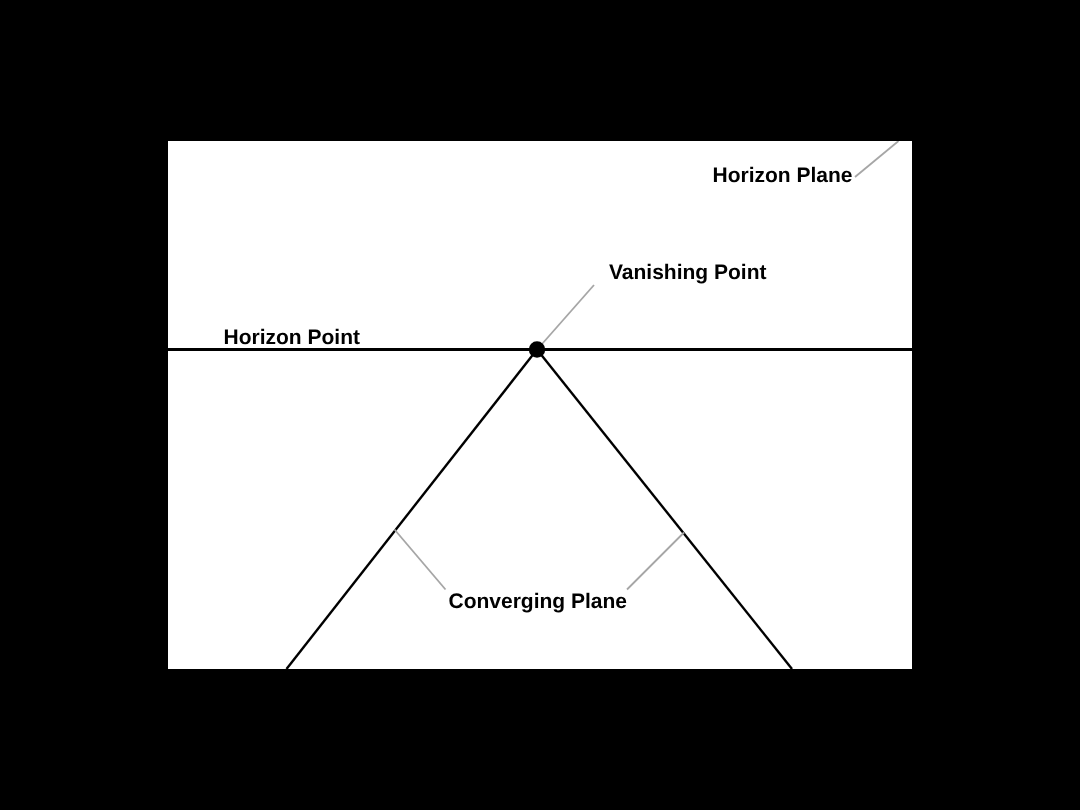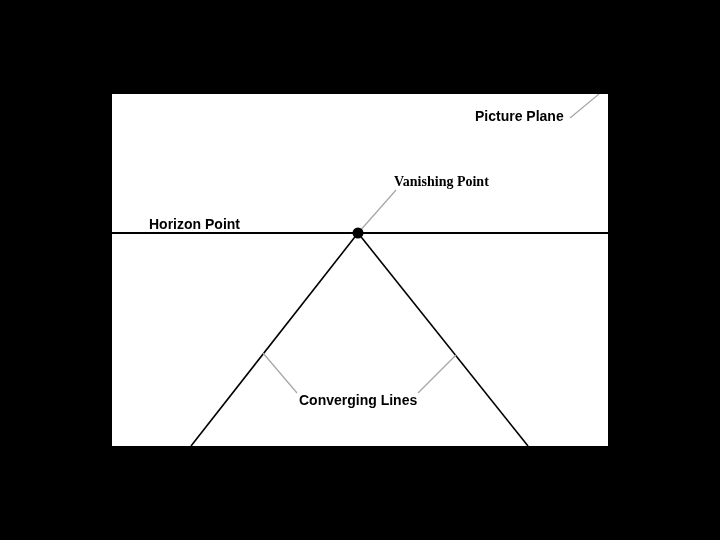--- a/index.html
+++ b/index.html
@@ -27,21 +27,21 @@
   }
   .label {
     position: absolute;
     font-weight: bold;
     font-size: 14px;
     line-height: 15px;
     color: #000000;
     white-space: nowrap;
   }
   .label-horizon    { left: 37px;  top: 123px; }
-  .label-vp         { left: 282px; top: 80px; font-family: Liberation Serif, serif;  }
+  .label-vp         { left: 294px; top: 80px;  }
   .label-pp         { left: 363px; top: 15px;  }
   .label-cl         { left: 187px; top: 299px; }
 </style>
 </head>
 <body style="background-color: rgb(0, 0, 0);">
 
 <div class="slide" style="background-color: rgb(255, 255, 255);">
 
   <svg width="496" height="352" viewBox="0 0 496 352">
 
@@ -55,16 +55,16 @@
     <line x1="151" y1="259" x2="185" y2="299" stroke="#a6a6a6" stroke-width="1.2"></line>
     <line x1="344" y1="261" x2="306" y2="299" stroke="#a6a6a6" stroke-width="1.2"></line>
 
     <circle cx="246" cy="139" r="5.5" fill="#000000"></circle>
   </svg>
 
   <div class="label label-horizon" style="color: rgb(0, 0, 0);">Horizon Point</div>
 
   <div class="label label-vp" style="color: rgb(0, 0, 0);">Vanishing Point</div>
 
-  <div class="label label-pp" style="color: rgb(0, 0, 0);">Picture Plane</div>
+  <div class="label label-pp" style="color: rgb(0, 0, 0);">Horizon Plane</div>
 
-  <div class="label label-cl" style="color: rgb(0, 0, 0);">Converging Lines</div>
+  <div class="label label-cl" style="color: rgb(0, 0, 0);">Converging Plane</div>
 </div>
 
 </body></html>

